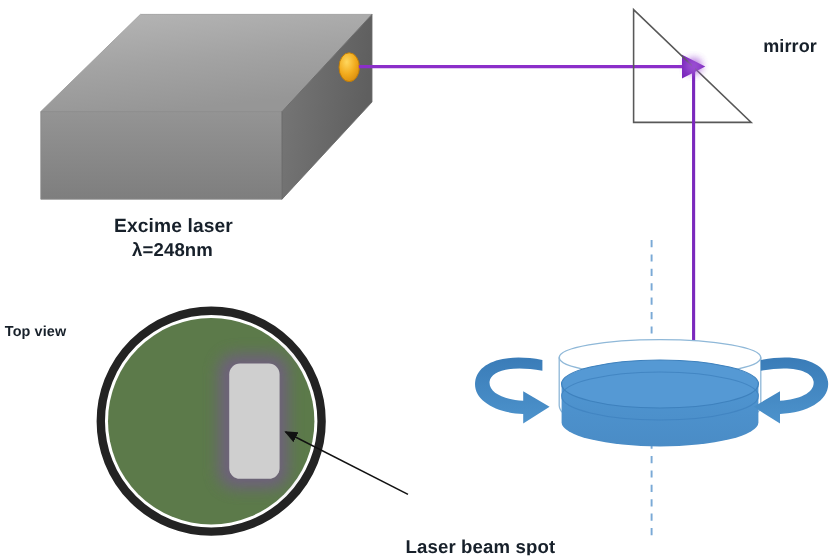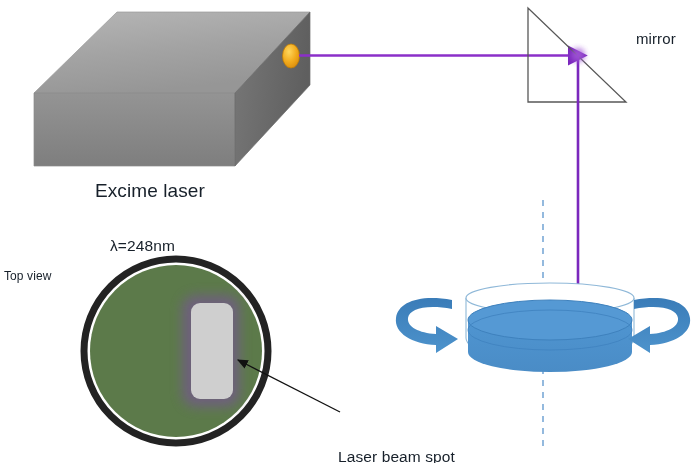--- a/index.html
+++ b/index.html
@@ -22,36 +22,35 @@
     position: absolute;
     left: 0;
     top: 0;
     width: 700px;
     height: 463px;
     display: block;
   }
   .label {
     position: absolute;
     font-family: "Liberation Sans", sans-serif;
-    font-weight: normal;
+    font-weight: bold;
     color: #17202a;
     white-space: nowrap;
     line-height: 1.25;
     letter-spacing: 0.1px;
   }
   #label-laser-name {
     left: 95px;
     top: 179px;
-    font-size: 19px;
+    font-size: 16px;
   }
   #label-laser-wavelength {
     left: 110px;
     top: 199px;
     font-size: 15.5px;
-    margin-top: 37px;
   }
   #label-mirror {
     left: 636px;
     top: 30px;
     font-size: 15px;
   }
   #label-top-view {
     left: 4px;
     top: 269px;
     font-size: 12px;

